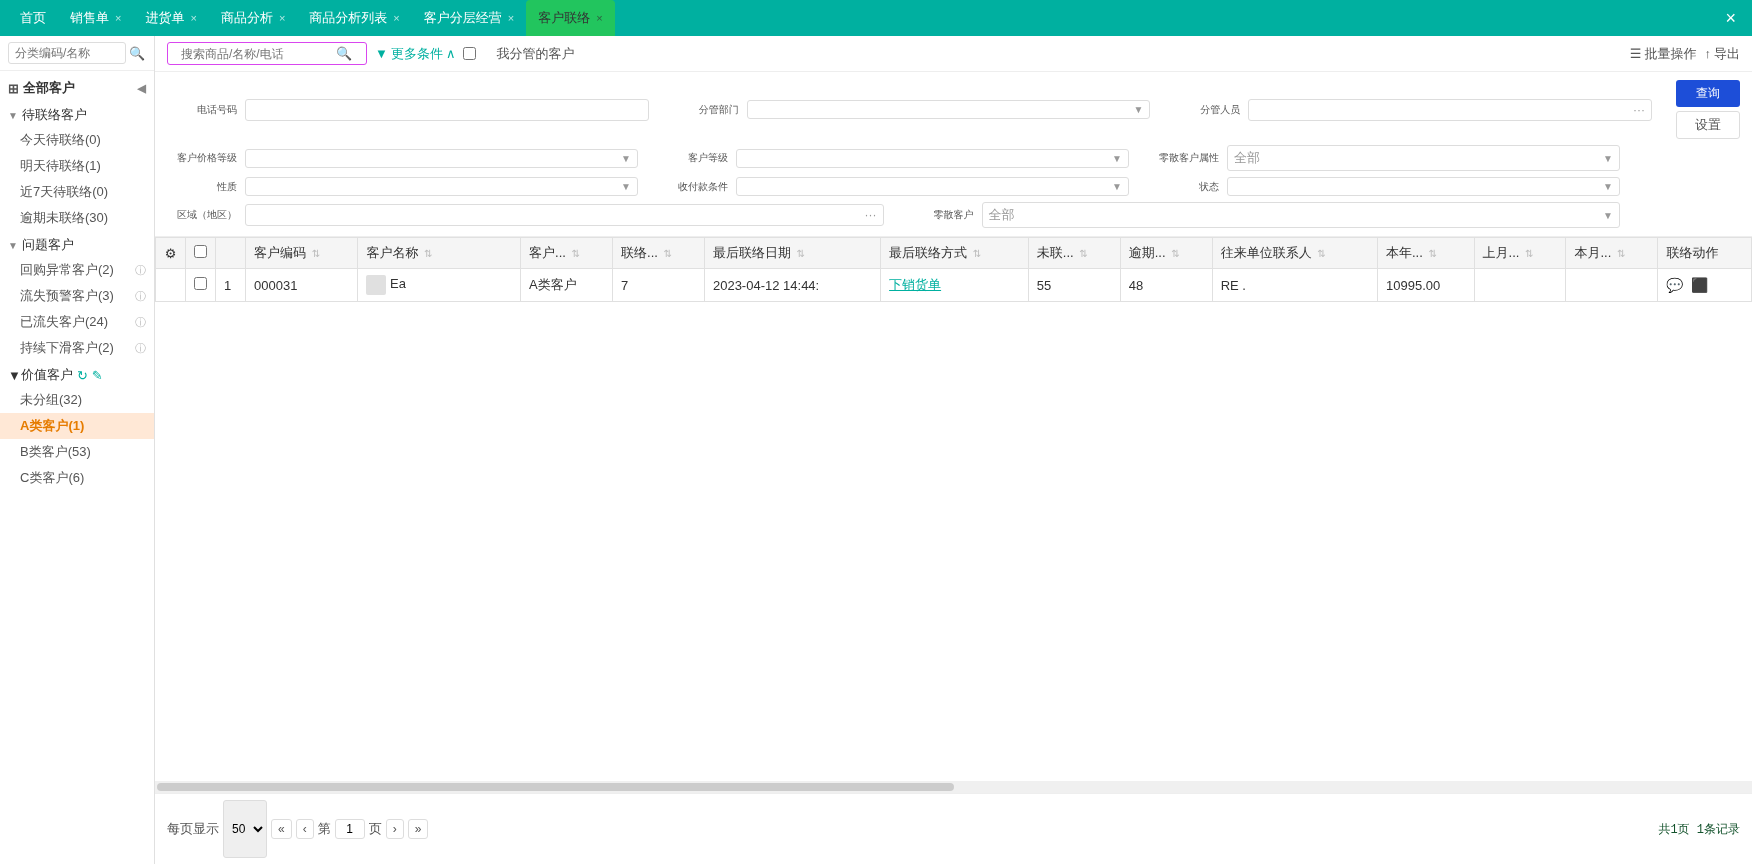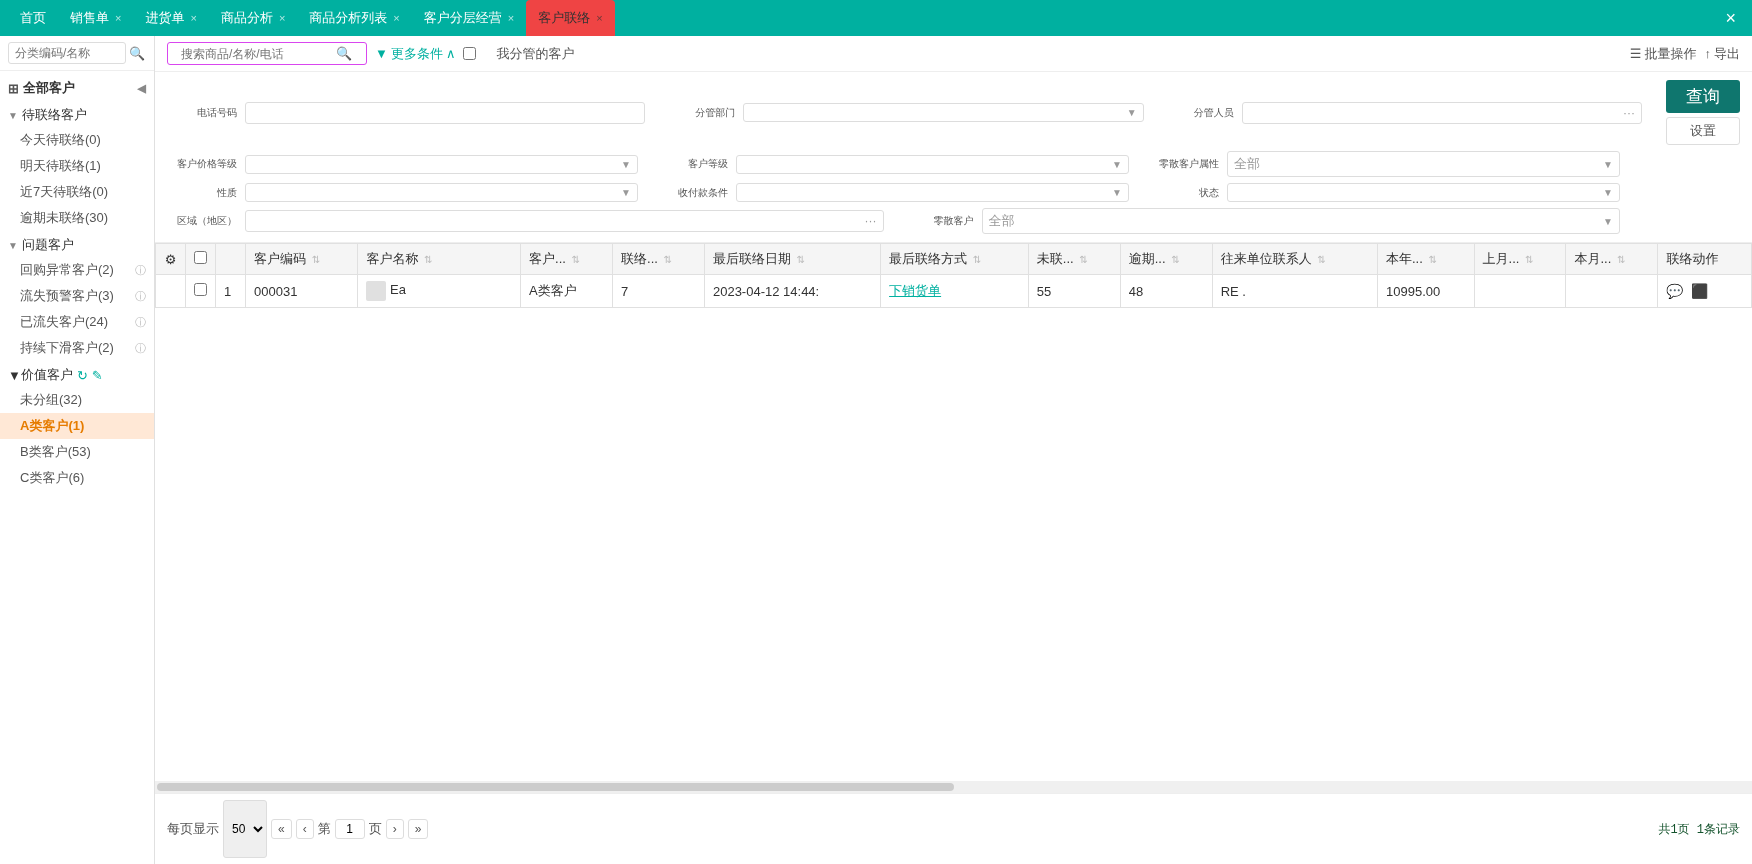--- a/index.html
+++ b/index.html
@@ -7,21 +7,21 @@
 
     
     .top-nav {
       display: flex; align-items: center; background: #00b0a0; height: 36px; padding: 0 8px;
     }
     .nav-tab {
       display: flex; align-items: center; padding: 0 12px; height: 36px; color: #fff; cursor: pointer;
       white-space: nowrap; font-size: 13px; position: relative;
     }
     .nav-tab.active {
-      background: #ef4444; color: #333; border-radius: 4px 4px 0 0;
+      background: #22c55e; color: #333; border-radius: 4px 4px 0 0;
     }
     .nav-tab .close-btn {
       margin-left: 6px; font-size: 11px; color: inherit; cursor: pointer; opacity: 0.7;
     }
     .nav-tab.active .close-btn { color: #333; }
     .nav-home { color: #fff; font-size: 13px; padding: 0 12px; cursor: pointer; }
     .spacer { flex: 1; }
     .win-close { color: #fff; font-size: 18px; cursor: pointer; padding: 0 8px; }
 
     
@@ -103,22 +103,22 @@
       flex: 1; display: flex; align-items: center; border: 1px solid #ddd; border-radius: 3px; padding: 3px 6px;
       font-size: 12px; background: #fff; cursor: pointer; position: relative;
     }
     .filter-select .select-text { flex: 1; color: #999; }
     .filter-select .arrow { color: #999; font-size: 10px; margin-left: 4px; }
     .filter-select .dots { color: #999; font-size: 12px; margin-left: 4px; }
 
     
     .action-buttons { display: flex; flex-direction: column; gap: 4px; padding: 0 0 0 8px; }
     .btn-query {
-      background: #0f766e; color: #fff; border: none; border-radius: 3px; padding: 5px 20px;
-      font-size: 17px; cursor: pointer; white-space: nowrap;
+      background: #1d4ed8; color: #fff; border: none; border-radius: 3px; padding: 5px 20px;
+      font-size: 12px; cursor: pointer; white-space: nowrap;
     }
     .btn-settings {
       background: #fff; color: #555; border: 1px solid #ddd; border-radius: 3px; padding: 4px 16px;
       font-size: 13px; cursor: pointer; white-space: nowrap;
     }
 
     
     .table-area { flex: 1; overflow: auto; background: #fff; margin: 0; }
     table { width: 100%; border-collapse: collapse; font-size: 12px; }
     thead tr { background: #f5f5f5; }

